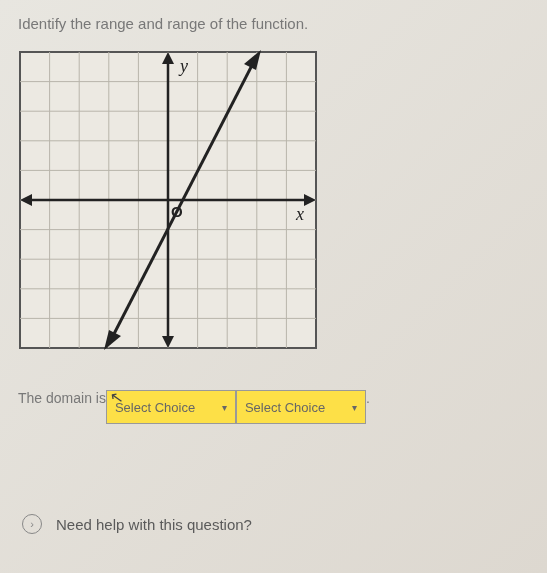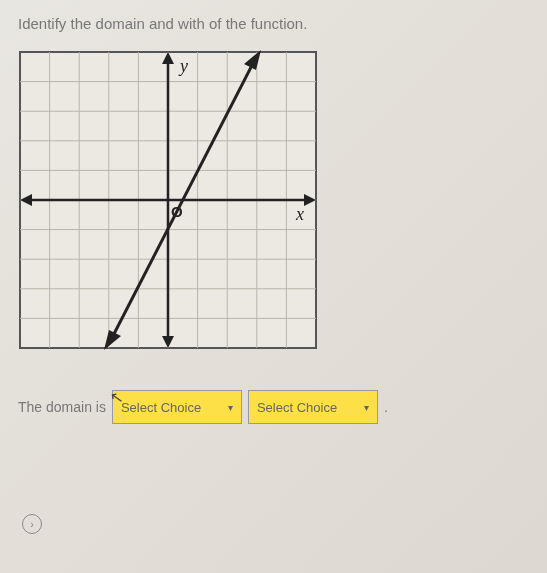--- a/index.html
+++ b/index.html
@@ -27,23 +27,22 @@
       height: 300px;
       position: relative;
       margin-bottom: 40px;
     }
     .chart-svg {
       width: 100%;
       height: 100%;
     }
     .answer-row {
       display: flex;
-      align-items: center;
+      align-items: flex-start;
       flex-wrap: wrap;
-      gap: 6px;
       font-size: 14px;
       color: #787878;
       margin-bottom: 90px;
     }
     .select-box {
       display: inline-flex;
       align-items: center;
       justify-content: space-between;
       border: 1px solid #999;
       background: #fde047;
@@ -84,21 +83,21 @@
       top: 388px;
       font-size: 16px;
       color: #444;
       pointer-events: none;
       transform: rotate(-10deg);
     }
   </style>
 </head>
 <body>
 
-<div class="question-title">Identify the domain and with of the function.</div>
+<div class="question-title">Identify the range and range of the function.</div>
 
 <div class="chart-container">
   <svg class="chart-svg" viewBox="0 0 300 300">
 
     <rect x="2" y="2" width="296" height="296" fill="#ece9e2" stroke="#555" stroke-width="2"></rect>
 
     <g stroke="#b8b4aa" stroke-width="1">
       <line x1="31.6" y1="2" x2="31.6" y2="298"></line>
       <line x1="61.2" y1="2" x2="61.2" y2="298"></line>
       <line x1="90.8" y1="2" x2="90.8" y2="298"></line>
@@ -155,15 +154,16 @@
   </span>
   <span class="select-box">
     <span>Select Choice</span>
     <span class="chev">▾</span>
   </span>
   <span>.</span>
 </div>
 
 <div class="help-row">
   <span class="help-icon">›</span>
+  <span>Need help with this question?</span>
 </div>
 
 <div class="cursor">↖</div>
 
 </body></html>

